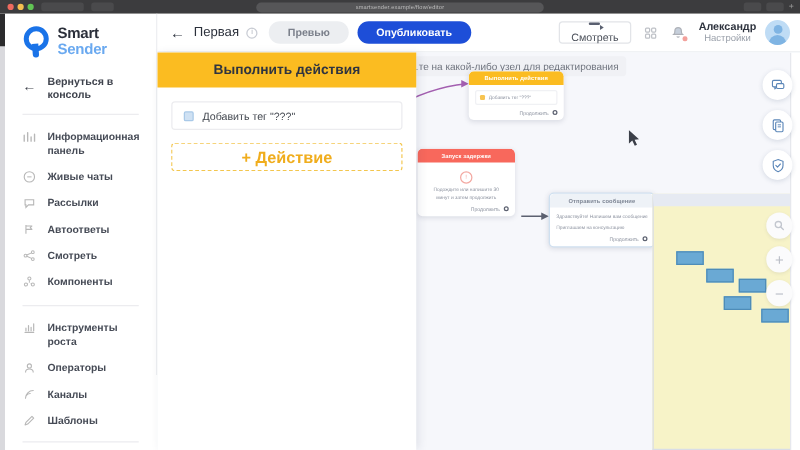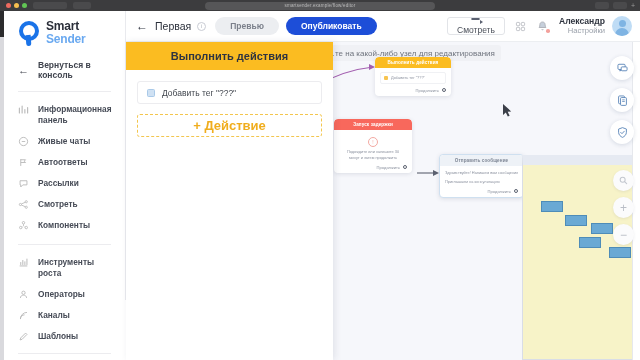--- a/index.html
+++ b/index.html
@@ -118,21 +118,21 @@
   .watch-cam:after{
     content:"";position:absolute;right:-4px;top:1px;border-left:3px solid #5a6070;
     border-top:2.2px solid transparent;border-bottom:2.2px solid transparent;
   }
   .h-ico{width:13px;height:13px;margin-left:9px;opacity:.5;position:relative;cursor:pointer;}
   .h-ico svg{width:13px;height:13px;display:block;}
   .badge-dot{
     position:absolute;right:-1px;bottom:0px;width:3.5px;height:3.5px;border-radius:50%;
     background:#e8453c;
   }
-  .user-blk{margin-left:10px;line-height:1.15;text-align:right;cursor:pointer;}
+  .user-blk{margin-left:10px;line-height:1.15;text-align:center;cursor:pointer;}
   .user-blk .u1{font-size:8.6px;font-weight:bold;color:#2e333e;}
   .user-blk .u2{font-size:7.6px;color:#9aa0aa;}
   .avatar{
     width:20px;height:20px;border-radius:50%;background:#bfdcf5;margin-left:7px;
     position:relative;overflow:hidden;flex:none;cursor:pointer;
   }
   .avatar:before{
     content:"";position:absolute;left:6.5px;top:3.5px;width:7px;height:7px;border-radius:50%;
     background:#7fb4e3;
   }
@@ -295,33 +295,33 @@
             <circle cx="8" cy="8" r="6" stroke="#555" stroke-width="1.3" fill="none"></circle>
             <path d="M5.5 8h5" stroke="#555" stroke-width="1.2"></path>
           </svg>
         </span>
       <span class="lbl">Живые чаты</span>
     </div>
 
     <div class="nav-item">
       <span class="ico">
           <svg viewBox="0 0 16 16">
+            <path d="M3 4h10v6H7l-3 3v-3H3z" stroke="#555" stroke-width="1.3" fill="none"></path>
+          </svg>
+        </span>
+      <span class="lbl">Рассылки</span>
+    </div>
+
+    <div class="nav-item">
+      <span class="ico">
+          <svg viewBox="0 0 16 16">
             <path d="M4 3v10M4 4h7l-2 2 2 2H4" stroke="#555" stroke-width="1.3" fill="none" stroke-linejoin="round"></path>
           </svg>
         </span>
       <span class="lbl">Автоответы</span>
-    </div>
-
-    <div class="nav-item">
-      <span class="ico">
-          <svg viewBox="0 0 16 16">
-            <path d="M3 4h10v6H7l-3 3v-3H3z" stroke="#555" stroke-width="1.3" fill="none"></path>
-          </svg>
-        </span>
-      <span class="lbl">Рассылки</span>
     </div>
 
     <div class="nav-item">
       <span class="ico">
           <svg viewBox="0 0 16 16">
             <circle cx="3.5" cy="8" r="1.6" stroke="#555" stroke-width="1.2" fill="none"></circle>
             <circle cx="12" cy="4" r="1.6" stroke="#555" stroke-width="1.2" fill="none"></circle>
             <circle cx="12" cy="12" r="1.6" stroke="#555" stroke-width="1.2" fill="none"></circle>
             <path d="M5 7.2l5.5-2.4M5 8.8l5.5 2.4" stroke="#555" stroke-width="1.2"></path>
           </svg>

